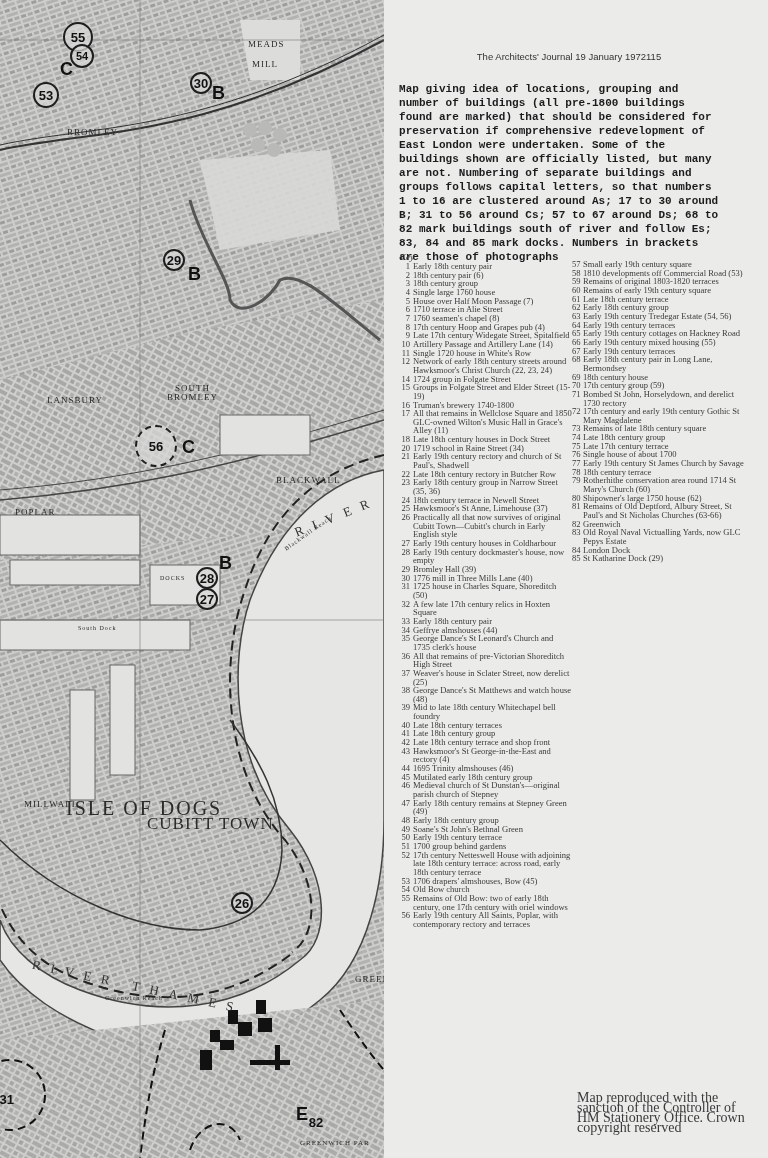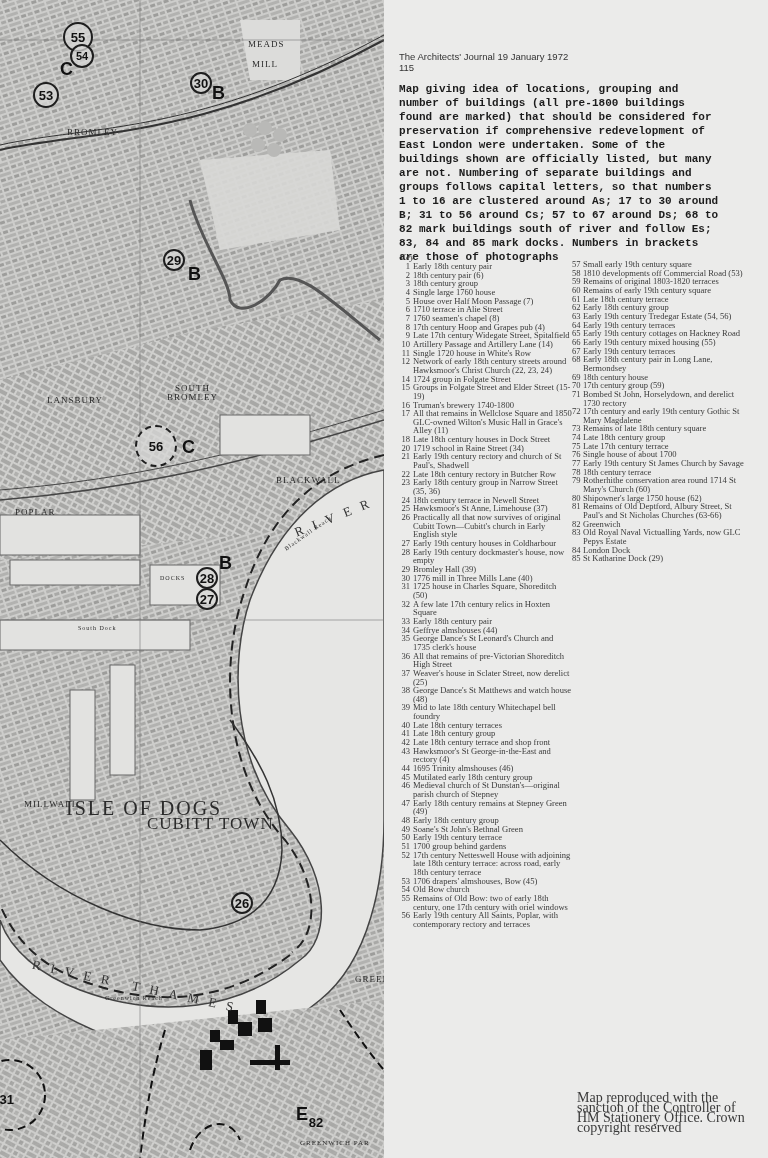--- a/index.html
+++ b/index.html
@@ -33,21 +33,21 @@
     }
 
     
     #page {
       position: absolute; left: 384px; top: 0; width: 384px; height: 1158px;
       background: #ebebea;
     }
     .running-head {
       position: absolute; left: 15px; top: 51px; width: 340px;
       font-family: "Liberation Sans", sans-serif; font-size: 9.5px; color: #333;
-      display: flex; justify-content: center; flex-direction: column;
+      display: flex; justify-content: center;
     }
     .caption {
       position: absolute; left: 15px; top: 82px; width: 320px;
       font-family: Liberation Mono, monospace; font-weight: bold;
       font-size: 11px; line-height: 14px; color: #1c1c1c; letter-spacing: 0.05px;
     }
     .key-title {
       position: absolute; left: 16px; top: 252px; font-style: italic;
       font-size: 9px; color: #333;
     }

